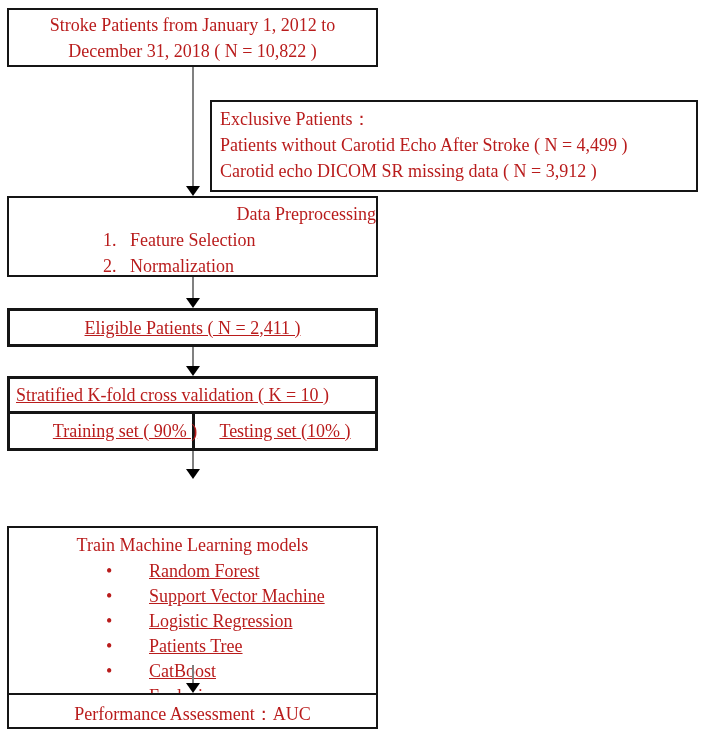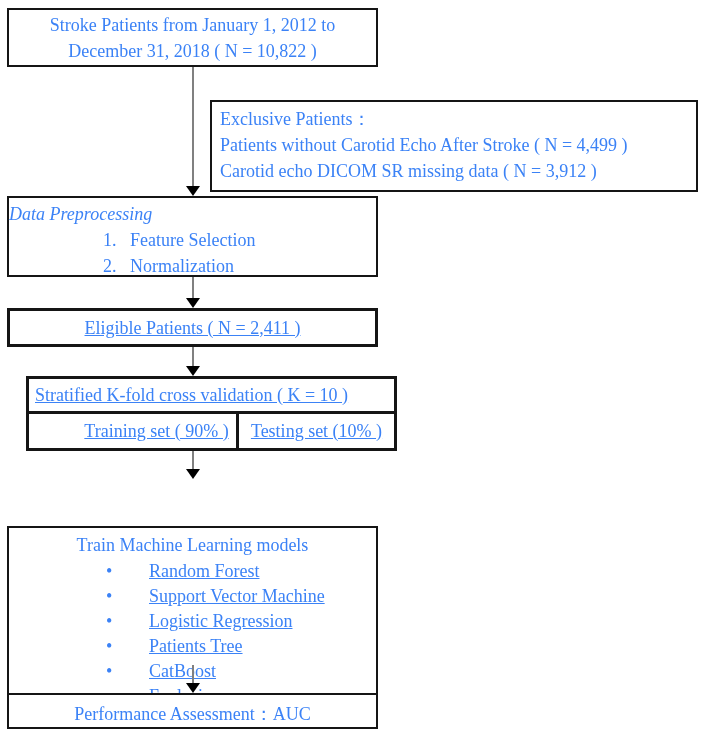--- a/index.html
+++ b/index.html
@@ -1,21 +1,21 @@
 <!DOCTYPE html>
 <html><head>
 <meta charset="utf-8">
 <style>
   html,body{margin:0;padding:0;background:#ffffff;}
   .canvas{
     position:relative;
     width:702px;height:733px;
     background:#ffffff;
     font-family:"Liberation Serif","DejaVu Serif",serif;
-    color:#3b82f6;
+    color:#b91c1c;
     font-size:18px;
     overflow:hidden;
   }
   .box{
     position:absolute;
     box-sizing:border-box;
     border:2px solid #151515;
     background:#ffffff;
   }
   .thick{border-width:3px;text-decoration:underline;}
@@ -34,34 +34,34 @@
 
   
   .b-stroke{left:7px;top:8px;width:371px;height:59px;}
 
   
   .b-excl{left:210px;top:100px;width:488px;height:92px;padding:4px 6px 0 8px;}
   .b-excl .line{line-height:26px;}
 
   
   .b-prep{left:7px;top:196px;width:371px;height:81px;padding-top:3px;}
-  .b-prep .title{text-align:left;line-height:26px;font-style:italic;}
+  .b-prep .title{text-align:right;line-height:26px;}
   .step{margin-left:94px;line-height:26px;white-space:nowrap;}
   .step .num{display:inline-block;width:27px;}
 
   
   .b-elig{left:7px;top:308px;width:371px;height:39px;}
 
   
-  .b-kfold{left:7px;top:376px;width:371px;height:75px;padding:0;margin-left:19px;}
+  .b-kfold{left:7px;top:376px;width:371px;height:75px;padding:0;}
   .kf-header{box-sizing:border-box;height:35px;border-bottom:3px solid #151515;
     display:flex;align-items:center;padding-left:6px;white-space:nowrap;}
   .kf-row{display:flex;height:34px;}
   .kf-cell{box-sizing:border-box;display:flex;align-items:center;justify-content:center;white-space:nowrap;}
-  .kf-cell.first{width:210px;border-right:3px solid #151515;padding-left:48px;}
+  .kf-cell.first{width:185px;border-right:3px solid #151515;padding-left:48px;}
   .kf-cell.second{flex:1;}
 
   
   .b-ml{left:7px;top:479px;width:371px;height:186px;padding-top:4px;margin-top:47px;}
   .b-ml .title{text-align:center;line-height:27px;}
   .mrow{margin-left:97px;line-height:25px;white-space:nowrap;text-decoration:underline;}
   .mrow .bullet{display:inline-block;width:43px;}
 
   
   .b-perf{left:7px;top:693px;width:371px;height:36px;justify-content:flex-end;}

